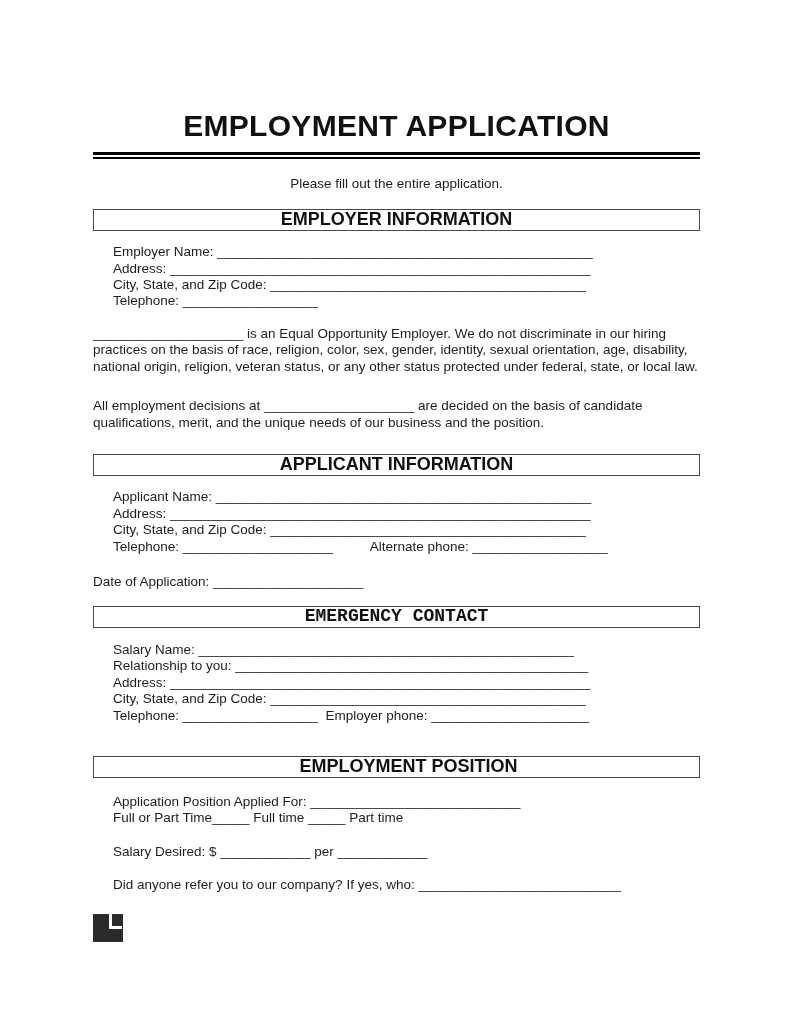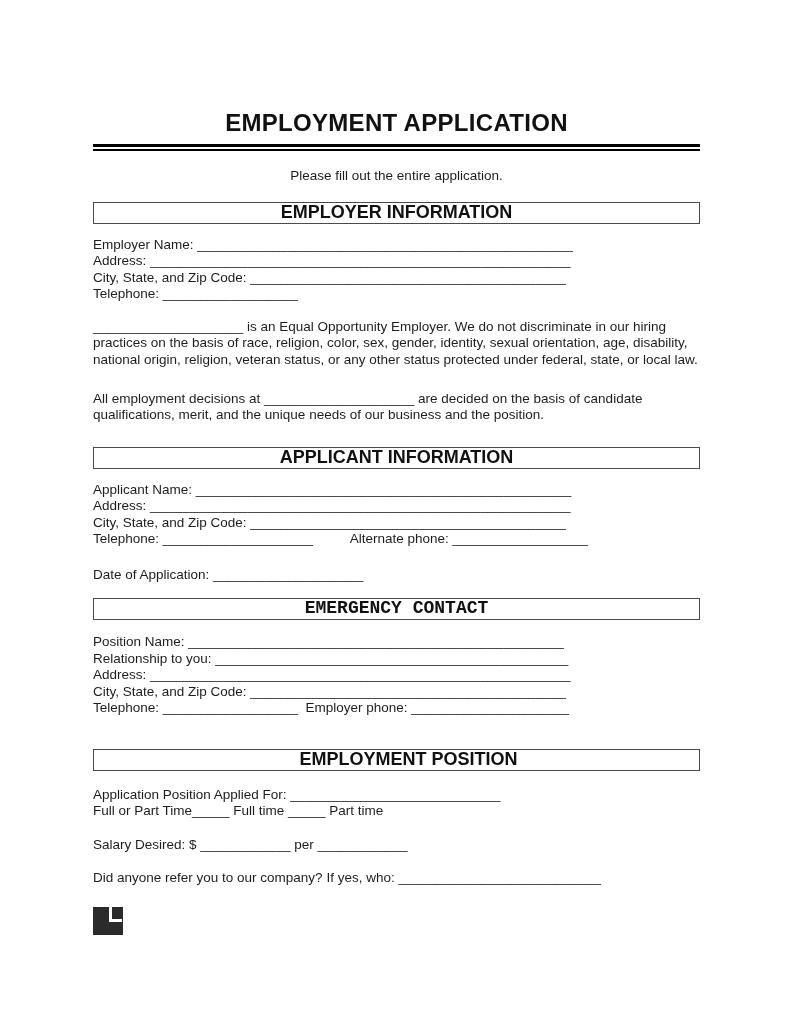--- a/index.html
+++ b/index.html
@@ -11,21 +11,21 @@
     padding: 108px 91px 0 93px;
     background: #ffffff;
     font-family: "Liberation Sans", sans-serif;
     font-size: 13.5px;
     line-height: 1.22;
     color: #1d1d1d;
     overflow: hidden;
   }
   .title {
     margin: 0 0 7px 0;
-    font-size: 24px;
+    font-size: 30px;
     font-weight: bold;
     text-align: center;
     letter-spacing: 0.3px;
     color: #111111;
   }
   .rule-thick { height: 3px; background: #000000; margin-bottom: 2px; }
   .rule-thin  { height: 2px; background: #000000; }
   .subtitle {
     margin: 17px 0 0 0;
     text-align: center;
@@ -38,21 +38,21 @@
     align-items: center;
     justify-content: center;
     font-weight: bold;
     font-size: 18px;
     color: #111111;
     background: #ffffff;
   }
   .section-header.mt-23 { margin-top: 23px; }
   .section-header.mt-15 { margin-top: 15px; font-family: Liberation Mono, monospace; }
   .section-header.mt-32 { margin-top: 32px; padding-left: 24px; }
-  .fields { margin-top: 13px; }
+  .fields { margin-top: 13px; margin-left: 20px; }
   .fields.mt-14 { margin-top: 14px; }
   .fields.mt-16 { margin-top: 16px; }
   .fields.mt-17 { margin-top: 17px; }
   .line { white-space: pre-wrap; }
   .para { margin: 0; }
   .para-1 { margin-top: 16px; }
   .para-2 { margin-top: 23px; }
   .date-line { margin-top: 19px; }
   .logo {
     position: relative;
@@ -106,21 +106,21 @@
     <div class="line">Address: ________________________________________________________</div>
     <div class="line">City, State, and Zip Code: __________________________________________</div>
     <div class="line">Telephone: ____________________          Alternate phone: __________________</div>
   </div>
   <div class="line date-line">Date of Application: ____________________</div>
 
   <div class="section-header mt-15">
     <span>EMERGENCY CONTACT</span>
   </div>
   <div class="fields mt-14">
-    <div class="line">Position Name: __________________________________________________</div>
+    <div class="line">Salary Name: __________________________________________________</div>
     <div class="line">Relationship to you: _______________________________________________</div>
     <div class="line">Address: ________________________________________________________</div>
     <div class="line">City, State, and Zip Code: __________________________________________</div>
     <div class="line">Telephone: __________________  Employer phone: _____________________</div>
   </div>
 
   <div class="section-header mt-32">
     <span>EMPLOYMENT POSITION</span>
   </div>
   <div class="fields mt-16">

